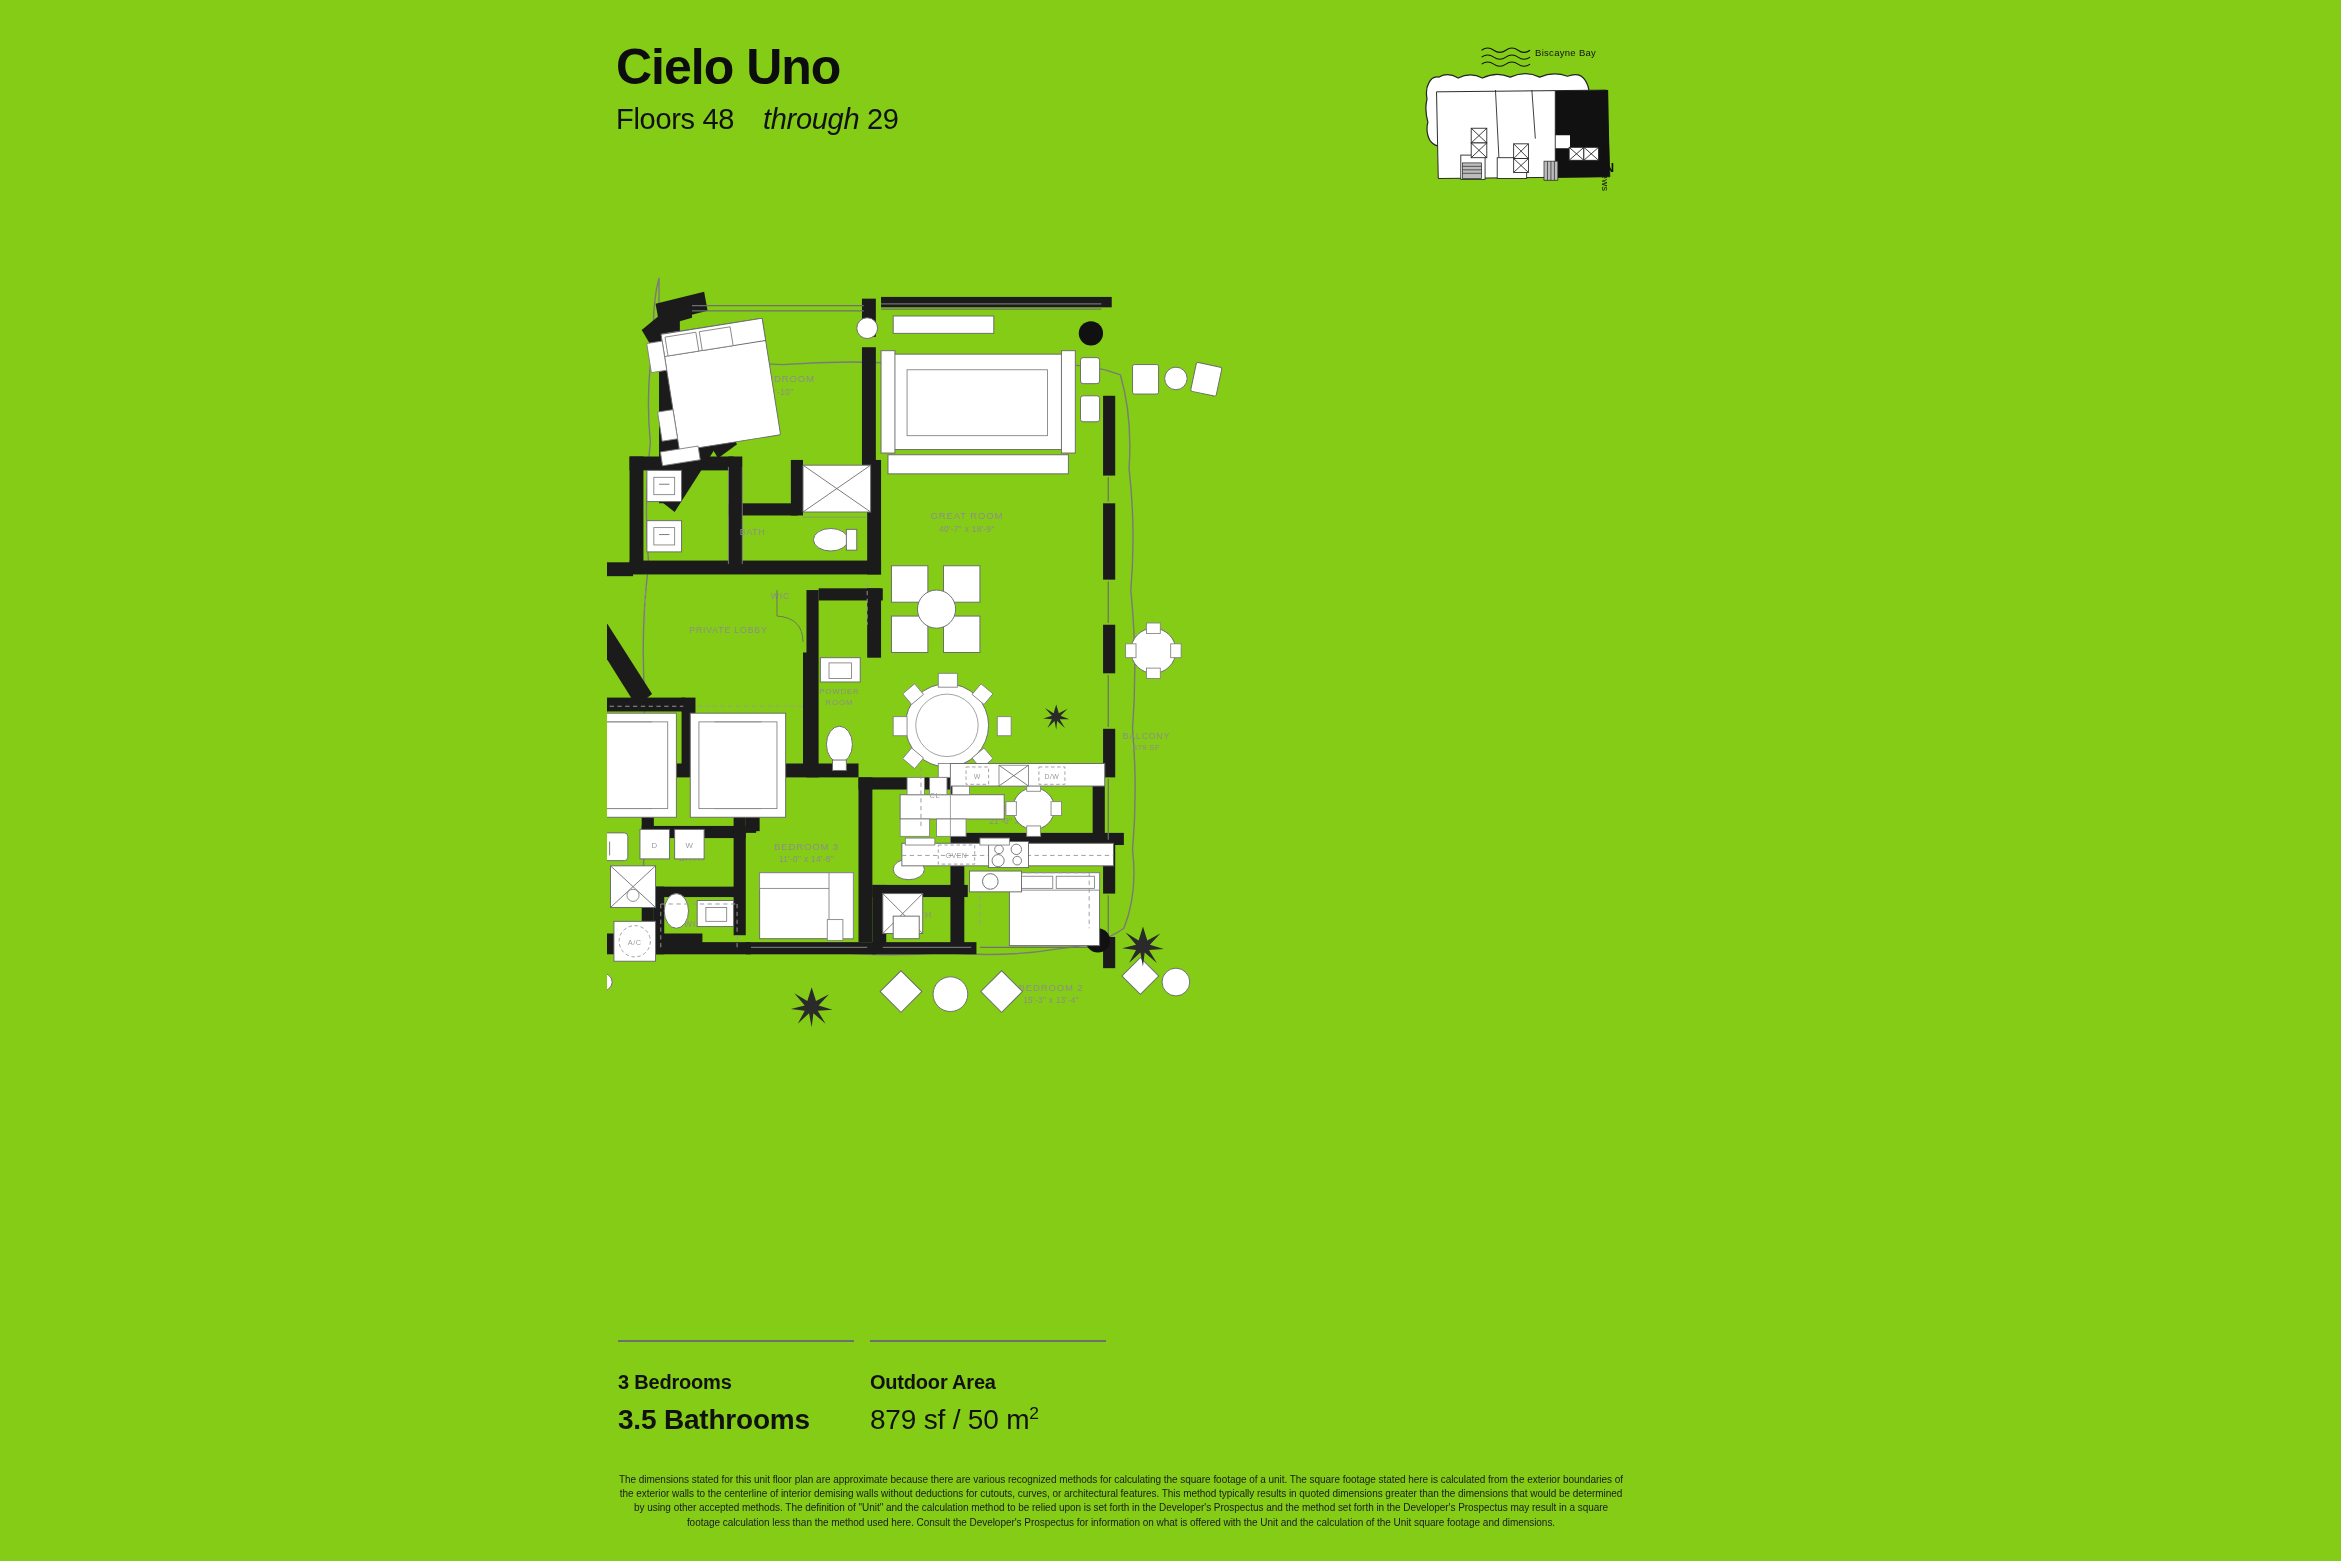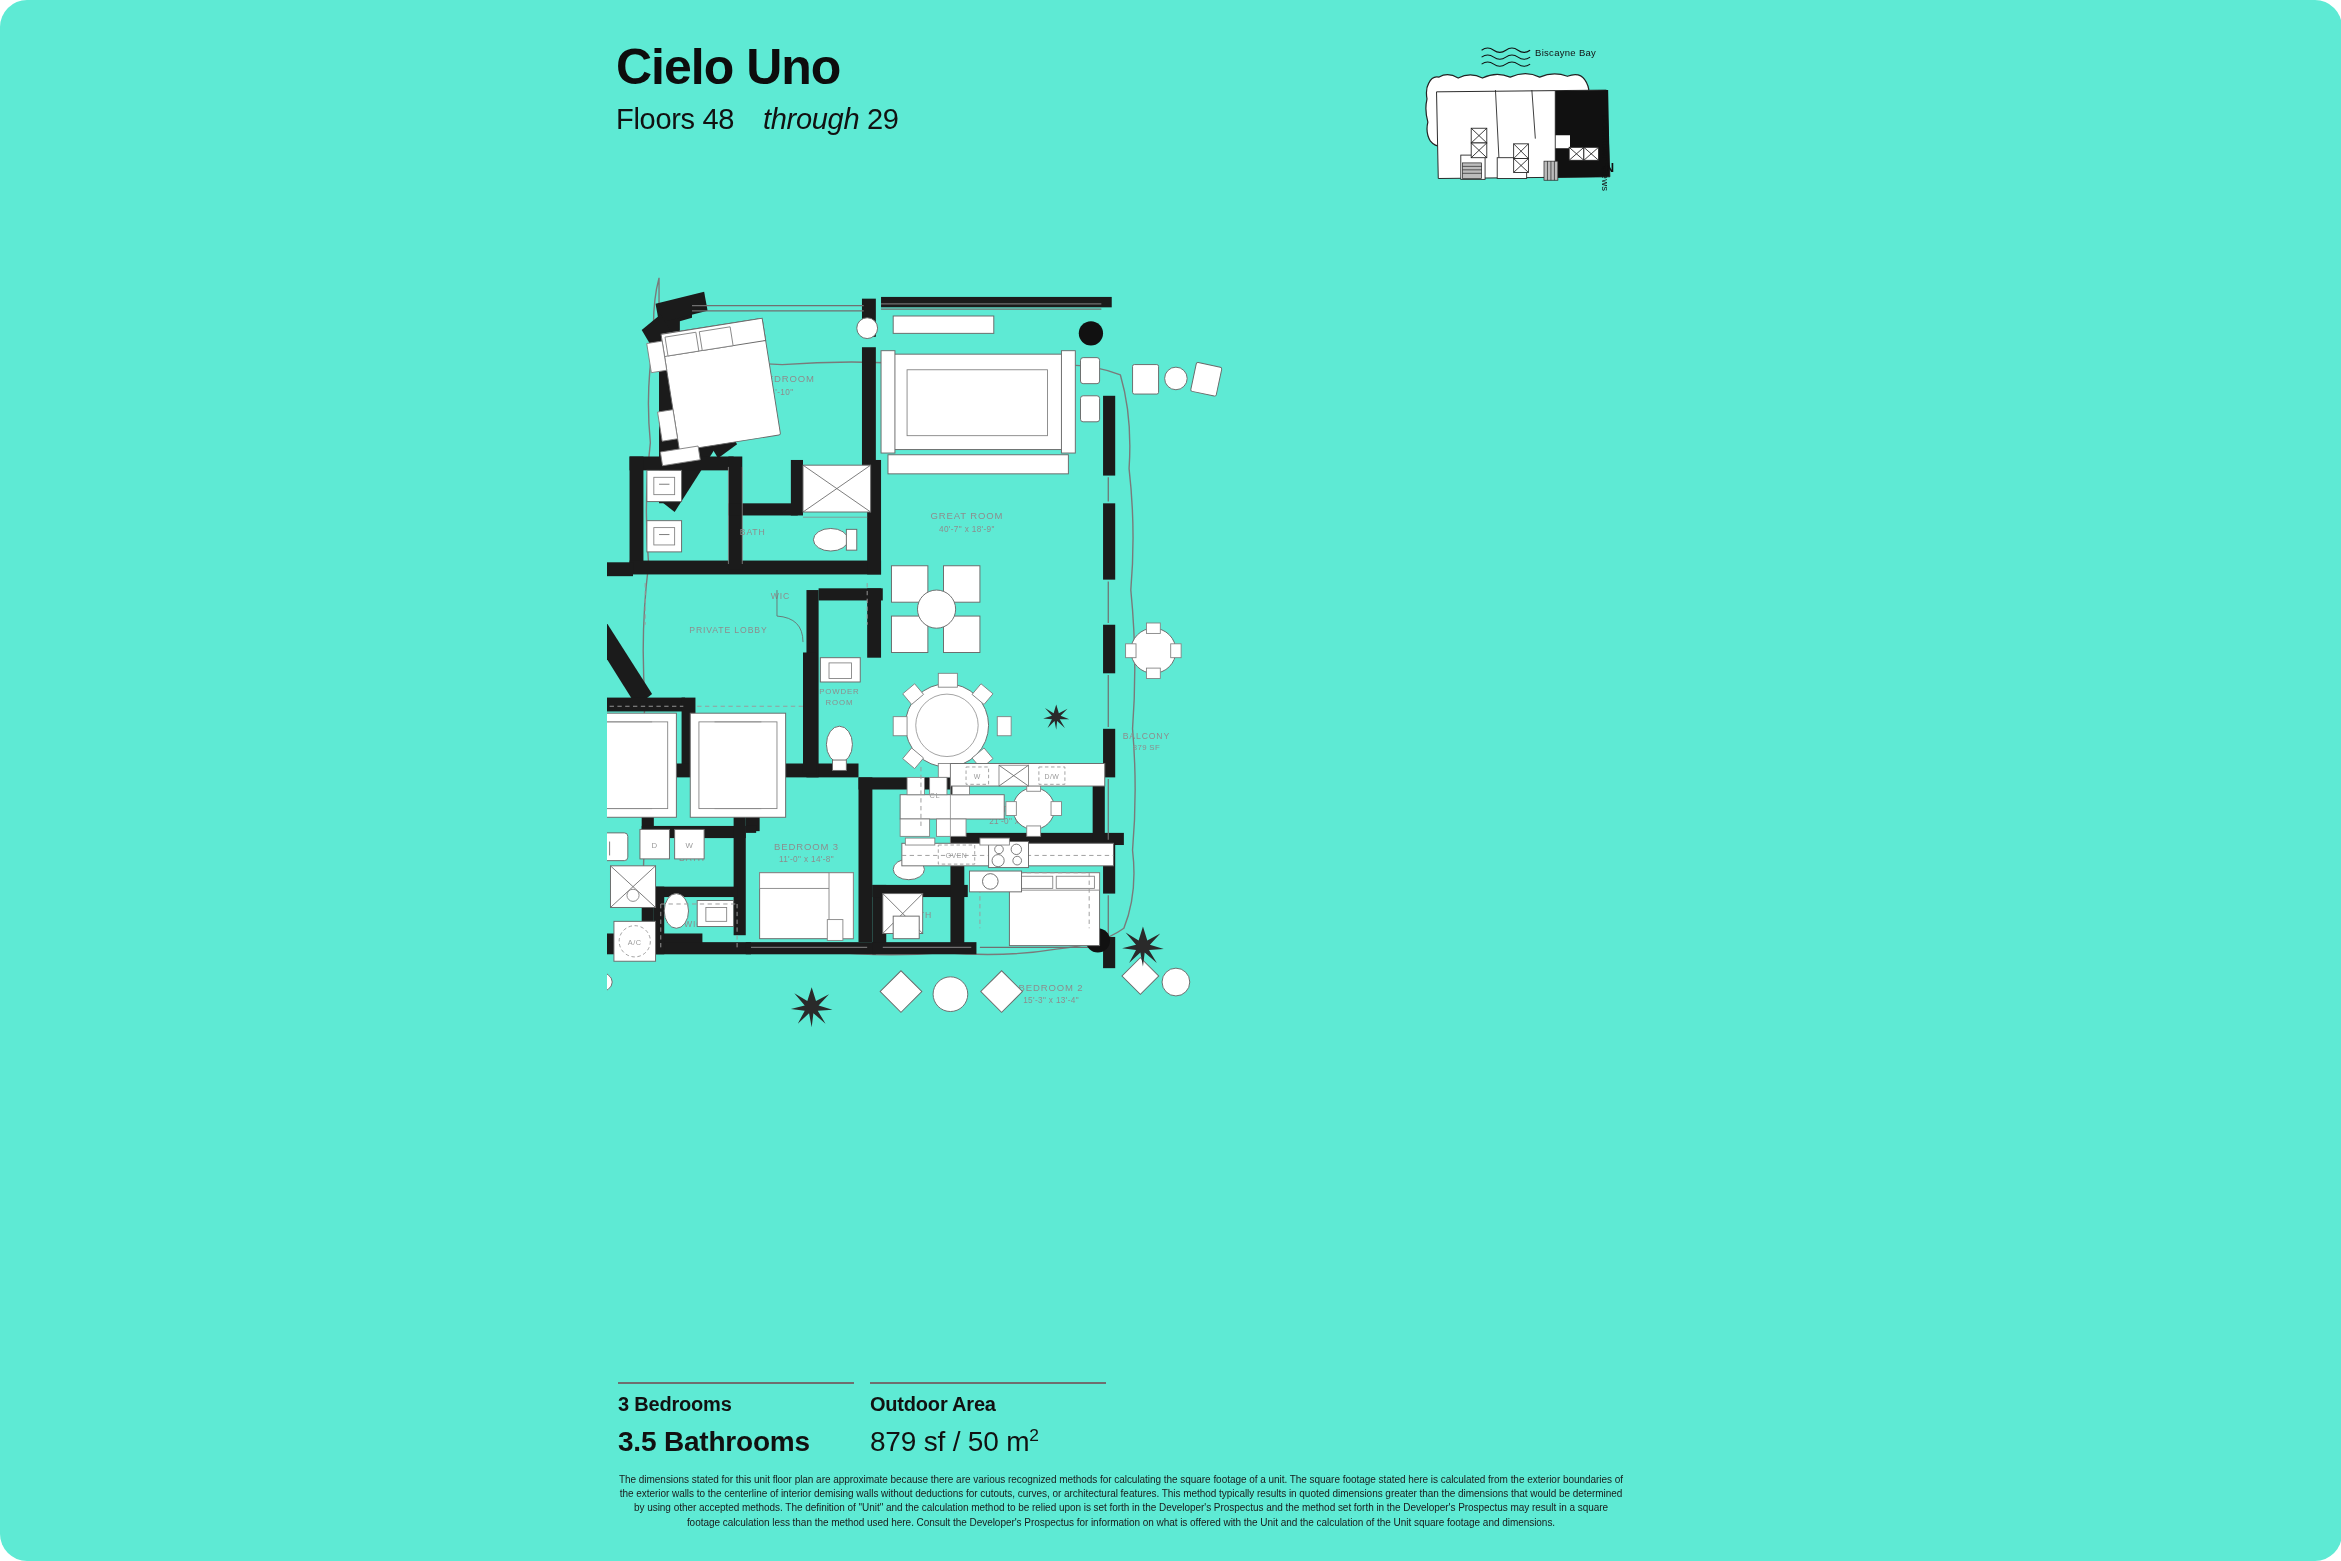--- a/index.html
+++ b/index.html
@@ -1,17 +1,17 @@
 <!DOCTYPE html>
 <html style="font-size:14px"><head>
 <meta charset="utf-8">
 <style>
   html,body{margin:0;padding:0;background:#ffffff;}
   body{width:2342px;height:1561px;font-family:"Liberation Sans",sans-serif;color:#111;overflow:hidden;position:relative;}
-  #sheet{position:absolute;inset:0;background:#5eead4;border-radius:27px;}
+  #sheet{position:absolute;inset:0;background:#84cc16;}
 
   
   .title-block{position:absolute;left:616px;top:42px;}
   .title{font-size:50px;font-weight:bold;letter-spacing:-1px;line-height:1.02;color:#0d0d0d;}
   .subtitle{font-size:29px;font-weight:400;letter-spacing:-0.3px;margin-top:10.4px;color:#111;}
   .subtitle .it{font-style:italic;margin-left:21px;}
 
   
   .keyplan{position:absolute;left:1388px;top:31px;width:260px;height:165px;}
   .keyplan svg{display:block;}
@@ -20,21 +20,21 @@
      transform:rotate(90deg);transform-origin:left top;white-space:nowrap;}
   .north{position:absolute;left:1601px;top:160px;font-size:13px;font-weight:bold;color:#111;}
   .north .arrow{font-size:11.3px;}
 
   
   .plan{position:absolute;left:607px;top:243px;width:1006px;height:1041px;}
   .plan svg{display:block;}
 
   
   .stats{position:absolute;left:618px;top:1340px;width:971px;display:flex;}
-  .stat{position:relative;padding-top:7px;margin-top:42px;}
+  .stat{position:relative;padding-top:27px;}
   .stat:before{content:"";position:absolute;left:0;top:0;height:1.7px;background:#6f6f6f;}
   .stat.s0{width:252px}.stat.s0:before{width:236px}
   .stat.s1{width:252px}.stat.s1:before{width:236px}
   .stat.s2{width:252px}.stat.s2:before{width:236px}
   .stat.s3{width:217px}.stat.s3:before{width:217px}
   .stat .l1{font-size:20px;font-weight:bold;letter-spacing:-0.2px;line-height:1.55;}
   .stat .l2{font-size:28px;font-weight:bold;letter-spacing:-0.2px;line-height:1.55;}
   .stat.norm .l1{font-weight:bold;}
   .stat.norm .l2{font-weight:400;}
   .stat sup{font-size:.62em;vertical-align:super;}

